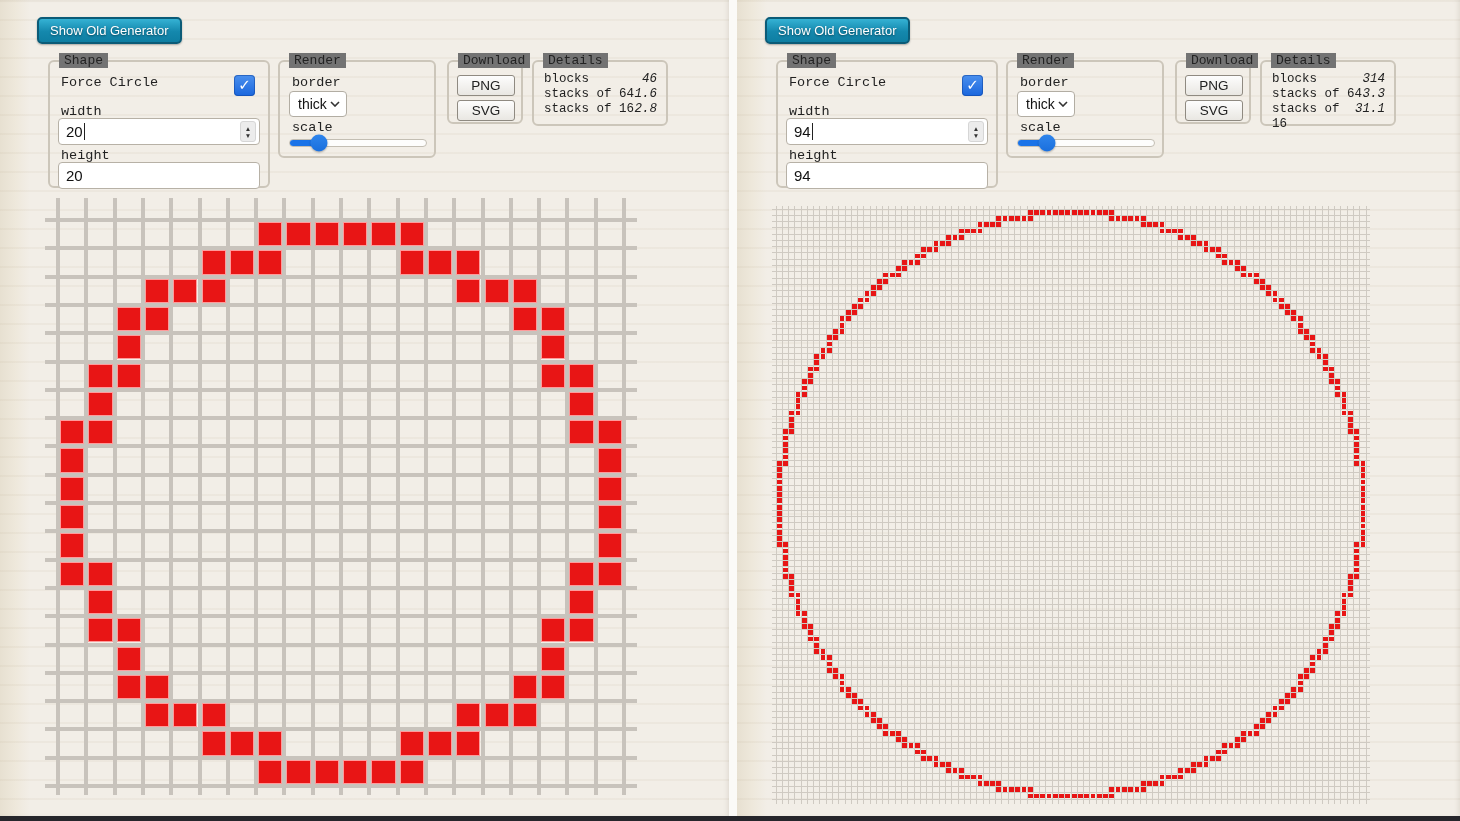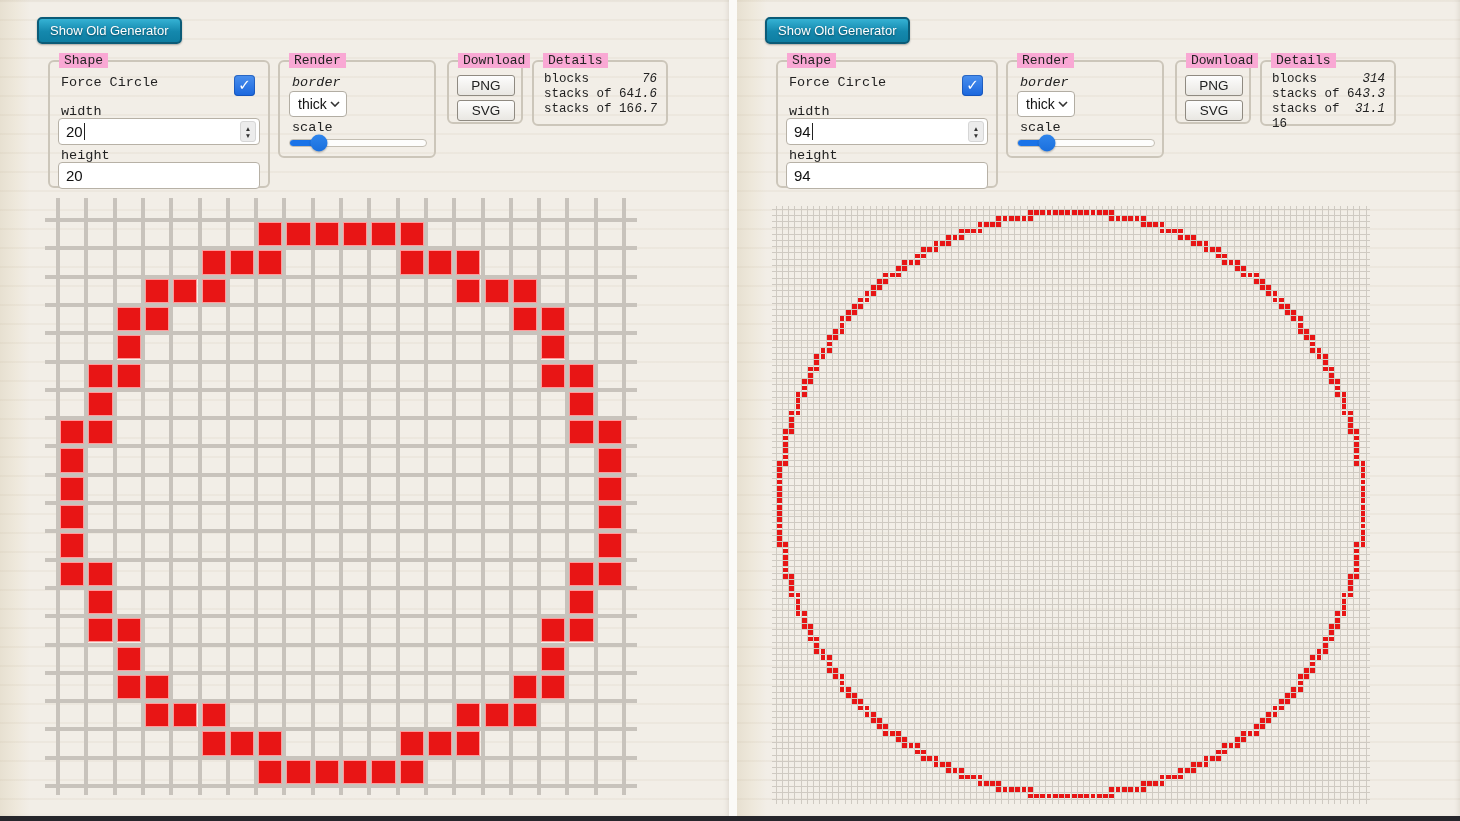--- a/index.html
+++ b/index.html
@@ -25,21 +25,21 @@
   
   .old-gen-btn { position:absolute; left:37px; top:17px; height:27px; padding:0 11px;
     background:linear-gradient(#35b2d4, #1488ad 55%, #0e7ea2);
     border:2px solid #0b5b77; border-radius:5px;
     color:#fff; font-size:13px; font-family:"Liberation Sans",sans-serif;
     text-shadow:0 1px 2px rgba(0,0,0,.45); box-shadow:0 1px 2px rgba(0,0,0,.3);
     cursor:pointer; }
 
   
   .fs { position:absolute; border:2px solid #ccc6ba; border-radius:6px; }
-  .fs-legend { position:absolute; top:-9px; left:9px; padding:0 5px; background:#f9a8d4;
+  .fs-legend { position:absolute; top:-9px; left:9px; padding:0 5px; background:#737373;
     font-family:"Liberation Mono","DejaVu Sans Mono",monospace; font-size:13px; color:#222; white-space:nowrap; }
   .mono-label { position:absolute; font-family:"Liberation Mono","DejaVu Sans Mono",monospace;
     font-size:13.5px; color:#222; white-space:nowrap; }
 
   .shape-fs    { left:48px;  top:60px; width:222px; height:128px; }
   .render-fs   { left:278px; top:60px; width:158px; height:98px; }
   .download-fs { left:447px; top:60px; width:76px;  height:64px; }
   .details-fs  { left:532px; top:60px; width:136px; height:66px; }
 
   
@@ -55,21 +55,21 @@
     padding-left:7px; font-size:15px; color:#111; cursor:text; }
   .width-input  { top:56px; }
   .height-input { top:100px; }
   .caret { width:1.5px; height:17px; background:#222; margin-left:1px; }
   .spinner { margin-left:auto; margin-right:3px; width:16px; height:21px; border-radius:3px;
     background:#ececec; border:1px solid #d6d6d6; display:flex; flex-direction:column;
     align-items:center; justify-content:center; cursor:pointer; }
   .spin-glyph { font-size:6.5px; line-height:7px; color:#333; }
 
   
-  .border-label { left:12px; top:13px;font-style:italic; }
+  .border-label { left:12px; top:13px; }
   .select { position:absolute; left:9px; top:29px; width:58px; height:26px; background:#fff;
     border:1px solid #b2ada3; border-radius:4px; display:flex; align-items:center;
     padding-left:8px; font-size:14px; color:#111; cursor:pointer; }
   .chevron { margin-left:auto; margin-right:6px; display:block; }
   .scale-label { left:12px; top:58px; }
   .slider-track { position:absolute; left:9px; top:77px; width:138px; height:8px; background:#fdfdfc;
     border:1px solid #c3beb3; border-radius:5px; cursor:pointer; }
   .slider-fill { position:absolute; left:0; top:0; bottom:0; background:#1a73e8; border-radius:5px 0 0 5px; }
   .slider-thumb { position:absolute; top:50%; width:17px; height:17px; border-radius:50%;
     background:linear-gradient(#2f85ec,#1a6fdd); transform:translate(-50%,-50%);
@@ -146,29 +146,29 @@
     <span class="fs-legend">Download</span>
     <button class="mini-btn png-btn">PNG</button>
     <button class="mini-btn svg-btn">SVG</button>
   </div>
 
   <div class="fs details-fs">
     <span class="fs-legend">Details</span>
     <div class="detail-rows">
       <div class="detail-row">
         <span>blocks</span>
-        <span class="detail-val">76</span>
+        <span class="detail-val">46</span>
       </div>
       <div class="detail-row">
         <span>stacks of 64</span>
         <span class="detail-val">1.6</span>
       </div>
       <div class="detail-row">
         <span>stacks of 16</span>
-        <span class="detail-val">6.7</span>
+        <span class="detail-val">2.8</span>
       </div>
     </div>
   </div>
 
   <div class="pixel-grid" style="left:45px; top:198px; width:592px; height:597px;">
       <div class="g-line-v" style="left: 11px; width: 4px; top: 0px; bottom: 0px; background: rgb(200, 195, 188);"></div>
       <div class="g-line-v" style="left: 39.3px; width: 4px; top: 0px; bottom: 0px; background: rgb(200, 195, 188);"></div>
       <div class="g-line-v" style="left: 67.6px; width: 4px; top: 0px; bottom: 0px; background: rgb(200, 195, 188);"></div>
       <div class="g-line-v" style="left: 95.9px; width: 4px; top: 0px; bottom: 0px; background: rgb(200, 195, 188);"></div>
       <div class="g-line-v" style="left: 124.2px; width: 4px; top: 0px; bottom: 0px; background: rgb(200, 195, 188);"></div>

